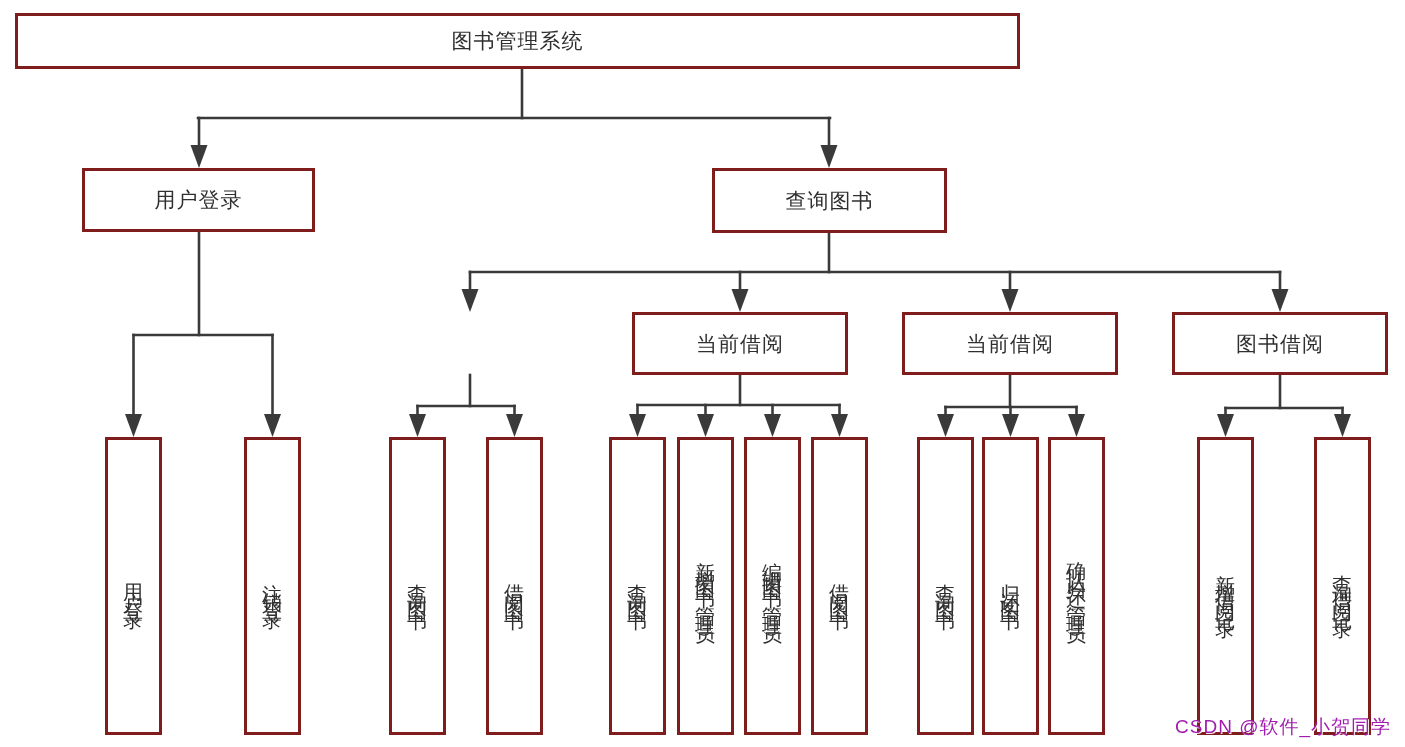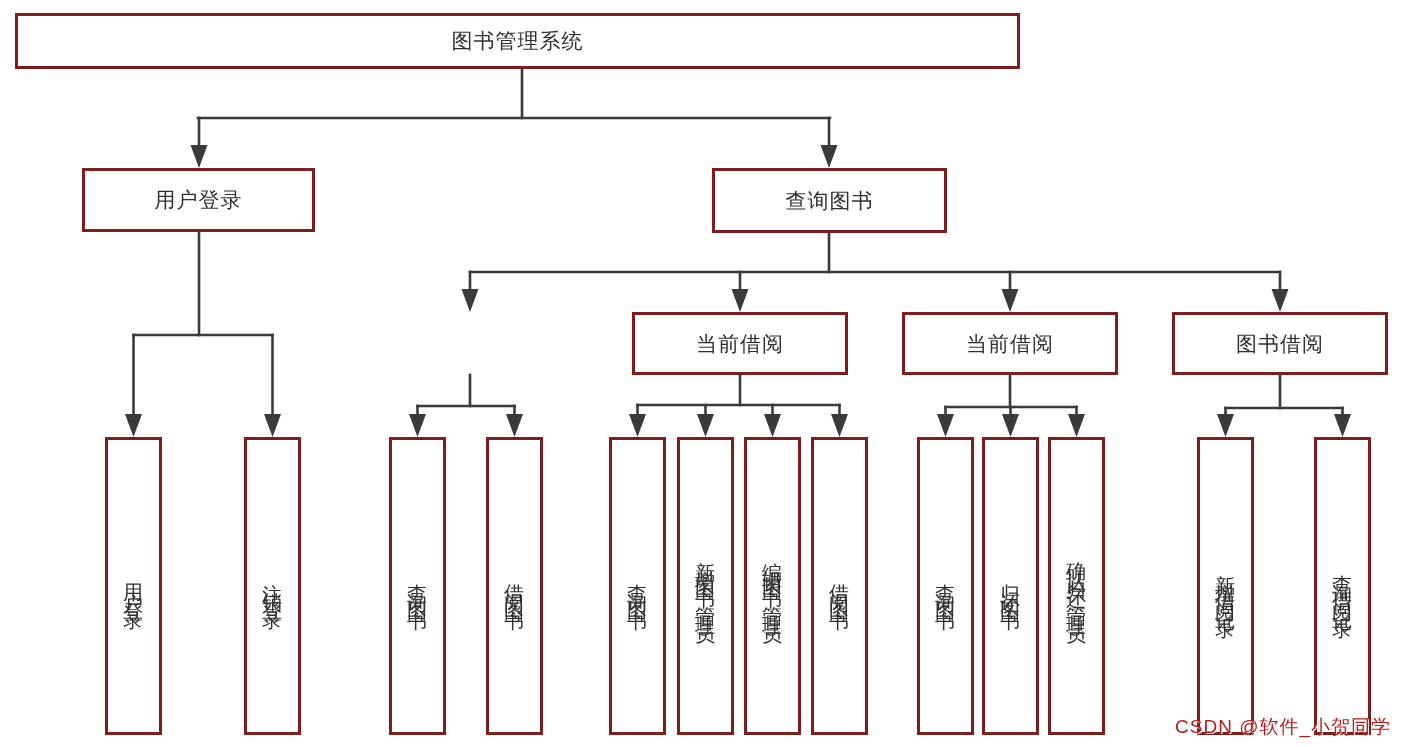--- a/index.html
+++ b/index.html
@@ -34,21 +34,21 @@
     font-size:20px;
     letter-spacing:9px;
     color:#2f2f2f;
     line-height:1;
   }
   #watermark{
     position:absolute;
     top:714px;
     right:14px;
     font-size:19px;
-    color:#b91c1c;
+    color:#a21caf;
     letter-spacing:1px;
     text-shadow:1px 1px 0 rgba(255,255,255,0.9);
     white-space:nowrap;
   }
 </style>
 </head>
 <body>
 
 <div id="canvas">
 

